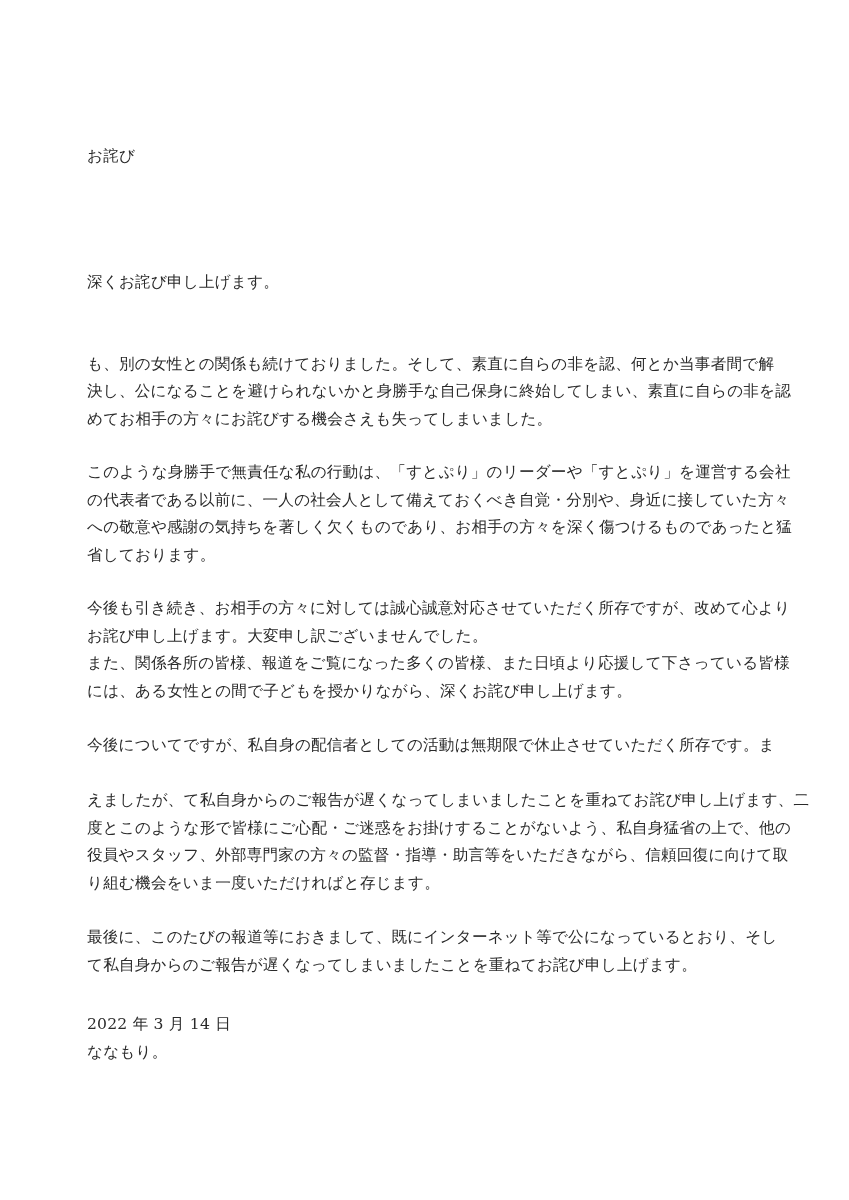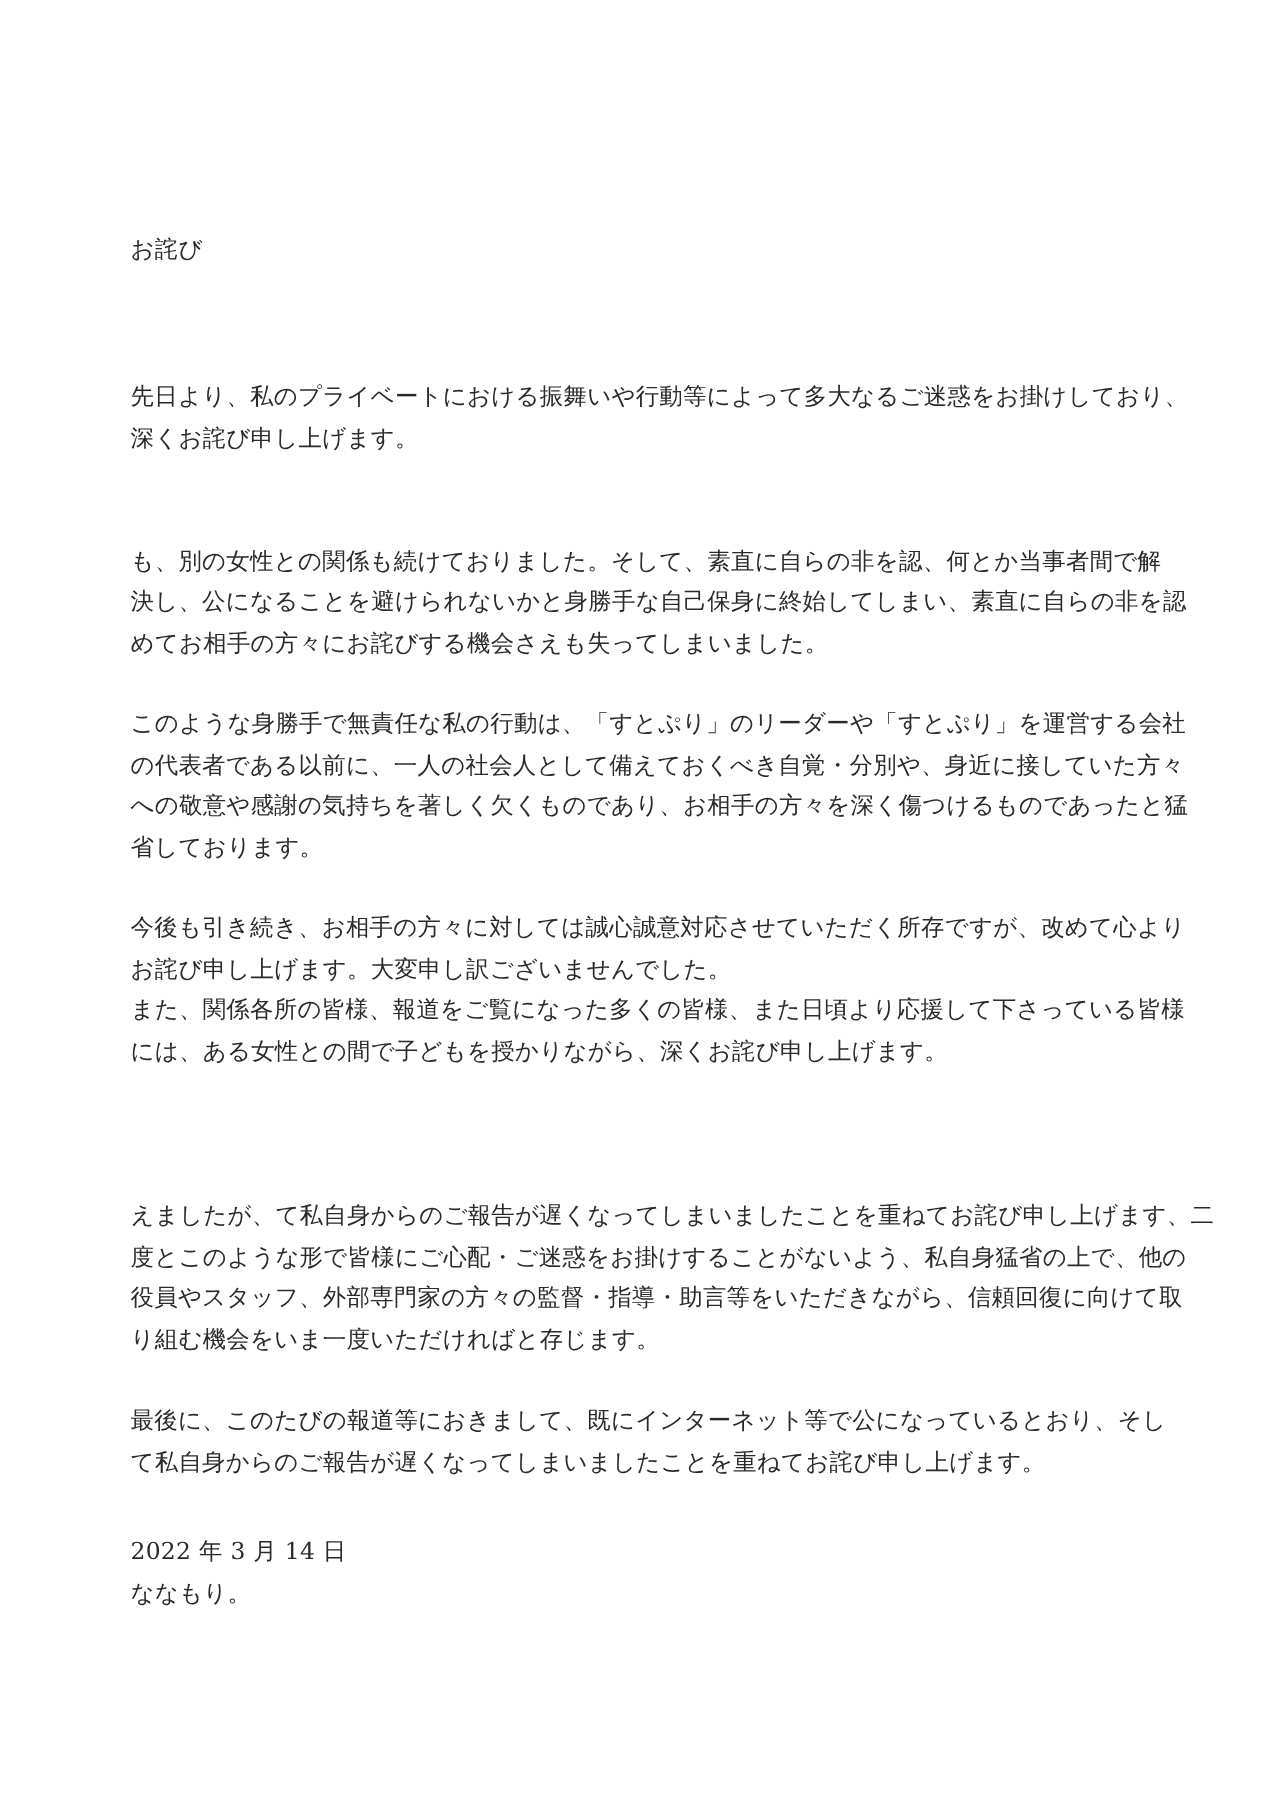--- a/index.html
+++ b/index.html
@@ -21,47 +21,46 @@
     width: 849px; height: 1200px;
     background: #ffffff;
   }
   .line {
     position: absolute;
     left: 87px;
     white-space: nowrap;
     font-size: 15.6px;
     line-height: 20px;
     letter-spacing: 0.2px;
-    margin-top: 10px;
   }
   .title { top: 146px; }
 </style>
 </head>
 <body>
 
 <div class="page">
   <div class="line title">お詫び</div>
 
-  <div class="line" style="top:244px">先日より、私のプライベートにおける振舞いや行動等によって多大なるご迷惑をお掛けしており、</div>
   <div class="line" style="top:272px">深くお詫び申し上げます。</div>
 
   <div class="line" style="top:354px">も、別の女性との関係も続けておりました。そして、素直に自らの非を認、何とか当事者間で解</div>
   <div class="line" style="top:381px">決し、公になることを避けられないかと身勝手な自己保身に終始してしまい、素直に自らの非を認</div>
   <div class="line" style="top:409px">めてお相手の方々にお詫びする機会さえも失ってしまいました。</div>
 
   <div class="line" style="top:462px">このような身勝手で無責任な私の行動は、「すとぷり」のリーダーや「すとぷり」を運営する会社</div>
   <div class="line" style="top:490px">の代表者である以前に、一人の社会人として備えておくべき自覚・分別や、身近に接していた方々</div>
   <div class="line" style="top:517px">への敬意や感謝の気持ちを著しく欠くものであり、お相手の方々を深く傷つけるものであったと猛</div>
   <div class="line" style="top:545px">省しております。</div>
 
   <div class="line" style="top:598px">今後も引き続き、お相手の方々に対しては誠心誠意対応させていただく所存ですが、改めて心より</div>
   <div class="line" style="top:626px">お詫び申し上げます。大変申し訳ございませんでした。</div>
   <div class="line" style="top:653px">また、関係各所の皆様、報道をご覧になった多くの皆様、また日頃より応援して下さっている皆様</div>
   <div class="line" style="top:681px">には、ある女性との間で子どもを授かりながら、深くお詫び申し上げます。</div>
 
+  <div class="line" style="top:735px">今後についてですが、私自身の配信者としての活動は無期限で休止させていただく所存です。ま</div>
   <div class="line" style="top:790px">えましたが、て私自身からのご報告が遅くなってしまいましたことを重ねてお詫び申し上げます、二</div>
   <div class="line" style="top:818px">度とこのような形で皆様にご心配・ご迷惑をお掛けすることがないよう、私自身猛省の上で、他の</div>
   <div class="line" style="top:845px">役員やスタッフ、外部専門家の方々の監督・指導・助言等をいただきながら、信頼回復に向けて取</div>
   <div class="line" style="top:873px">り組む機会をいま一度いただければと存じます。</div>
 
   <div class="line" style="top:927px">最後に、このたびの報道等におきまして、既にインターネット等で公になっているとおり、そし</div>
   <div class="line" style="top:955px">て私自身からのご報告が遅くなってしまいましたことを重ねてお詫び申し上げます。</div>
 
   <div class="line" style="top:1014px">2022 年 3 月 14 日</div>
   <div class="line" style="top:1042px">ななもり。</div>

